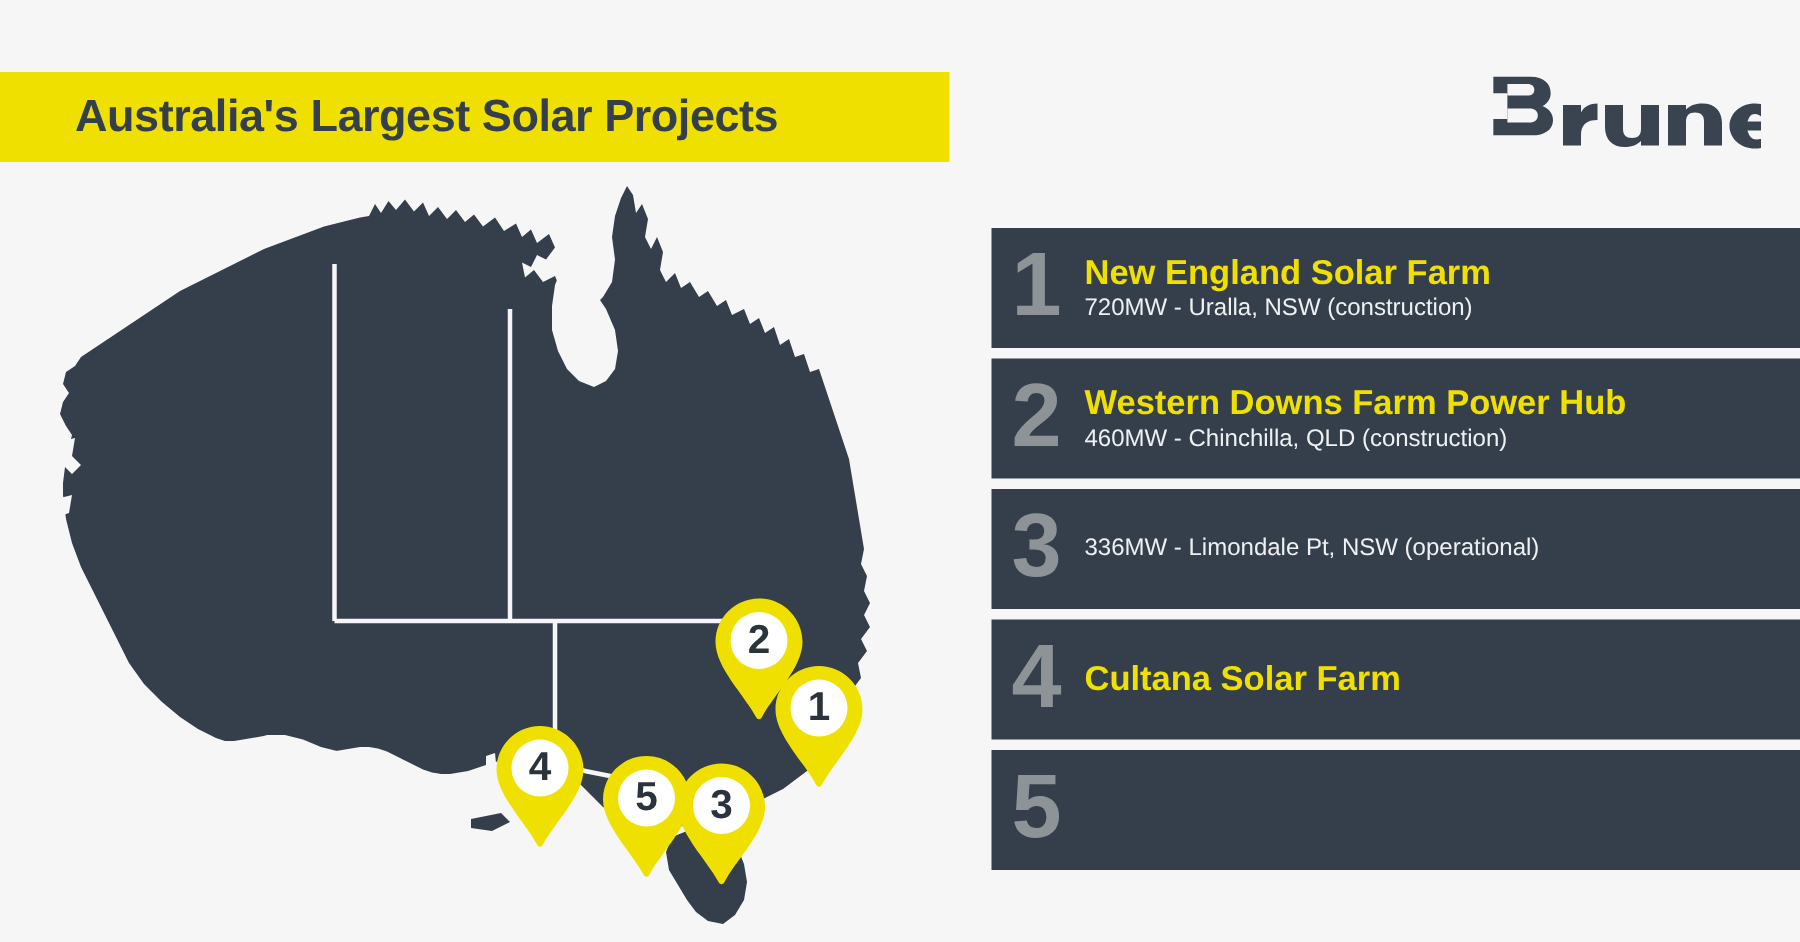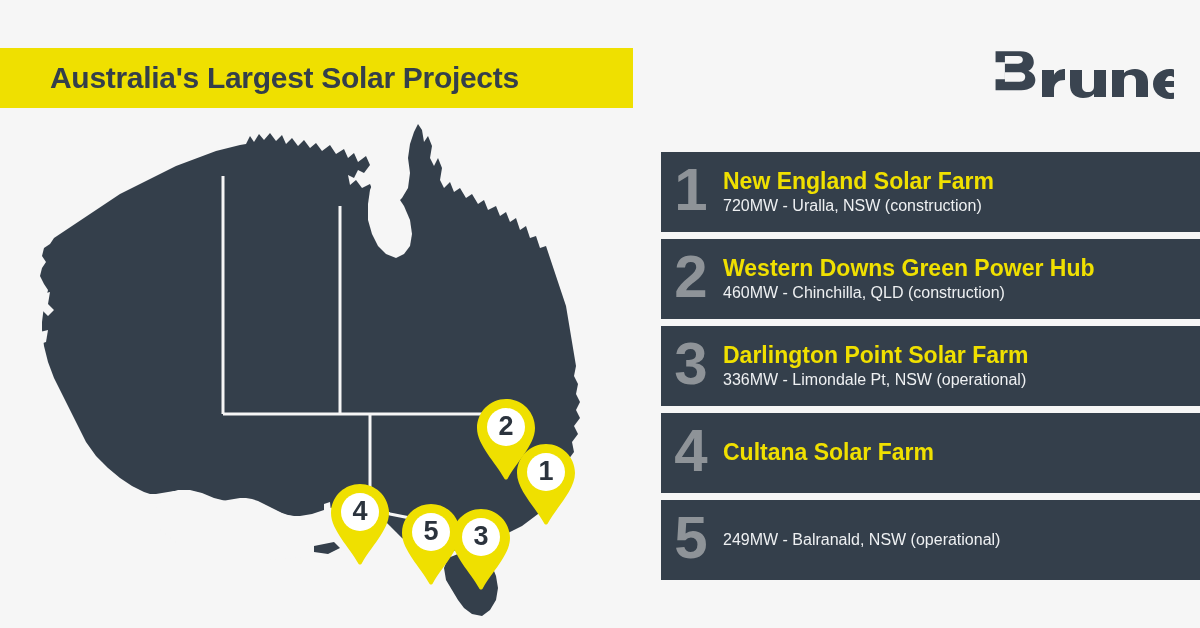--- a/index.html
+++ b/index.html
@@ -303,42 +303,40 @@
       <div class="rank-number">1</div>
       <div class="rank-body">
         <div class="rank-title">New England Solar Farm</div>
         <div class="rank-detail">720MW - Uralla, NSW (construction)</div>
       </div>
     </div>
 
     <div class="rank-card">
       <div class="rank-number">2</div>
       <div class="rank-body">
-        <div class="rank-title">Western Downs Green Power Hub</div>
+        <div class="rank-title">Western Downs Farm Power Hub</div>
         <div class="rank-detail">460MW - Chinchilla, QLD (construction)</div>
       </div>
     </div>
 
     <div class="rank-card">
       <div class="rank-number">3</div>
       <div class="rank-body">
-        <div class="rank-title">Darlington Point Solar Farm</div>
         <div class="rank-detail">336MW - Limondale Pt, NSW (operational)</div>
       </div>
     </div>
 
     <div class="rank-card">
       <div class="rank-number">4</div>
       <div class="rank-body">
         <div class="rank-title">Cultana Solar Farm</div>
       </div>
     </div>
 
     <div class="rank-card">
       <div class="rank-number">5</div>
       <div class="rank-body">
-        <div class="rank-detail">249MW - Balranald, NSW (operational)</div>
       </div>
     </div>
 
   </div>
 
 </div>
 
 </body></html>

